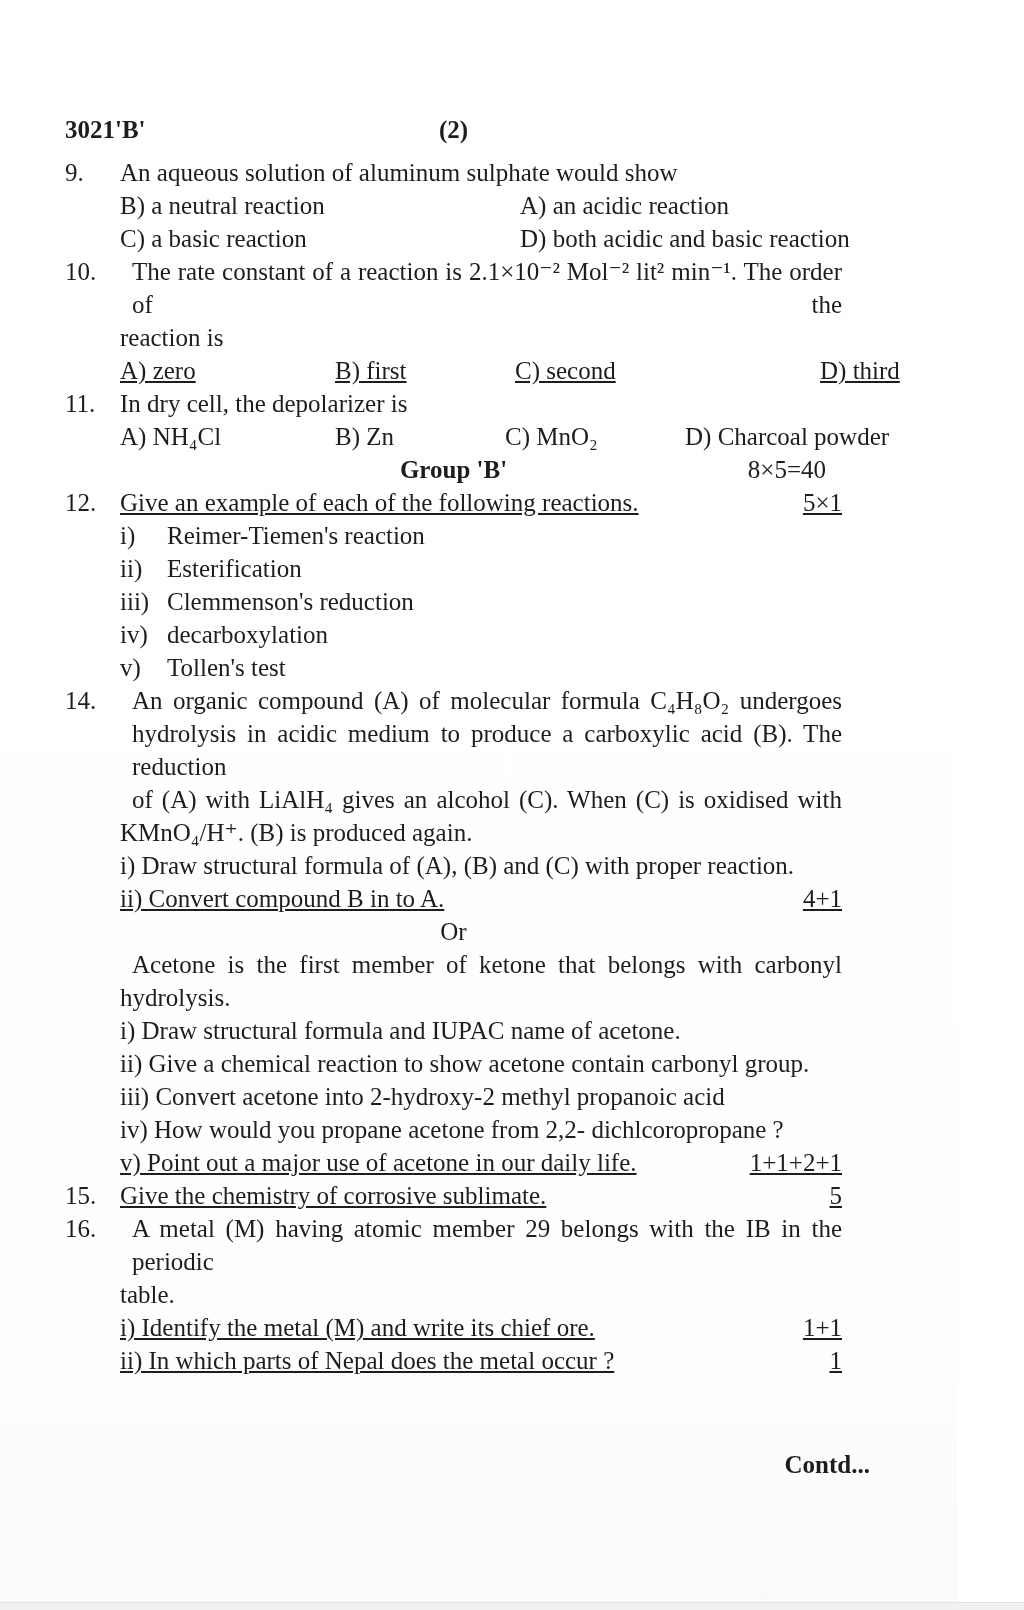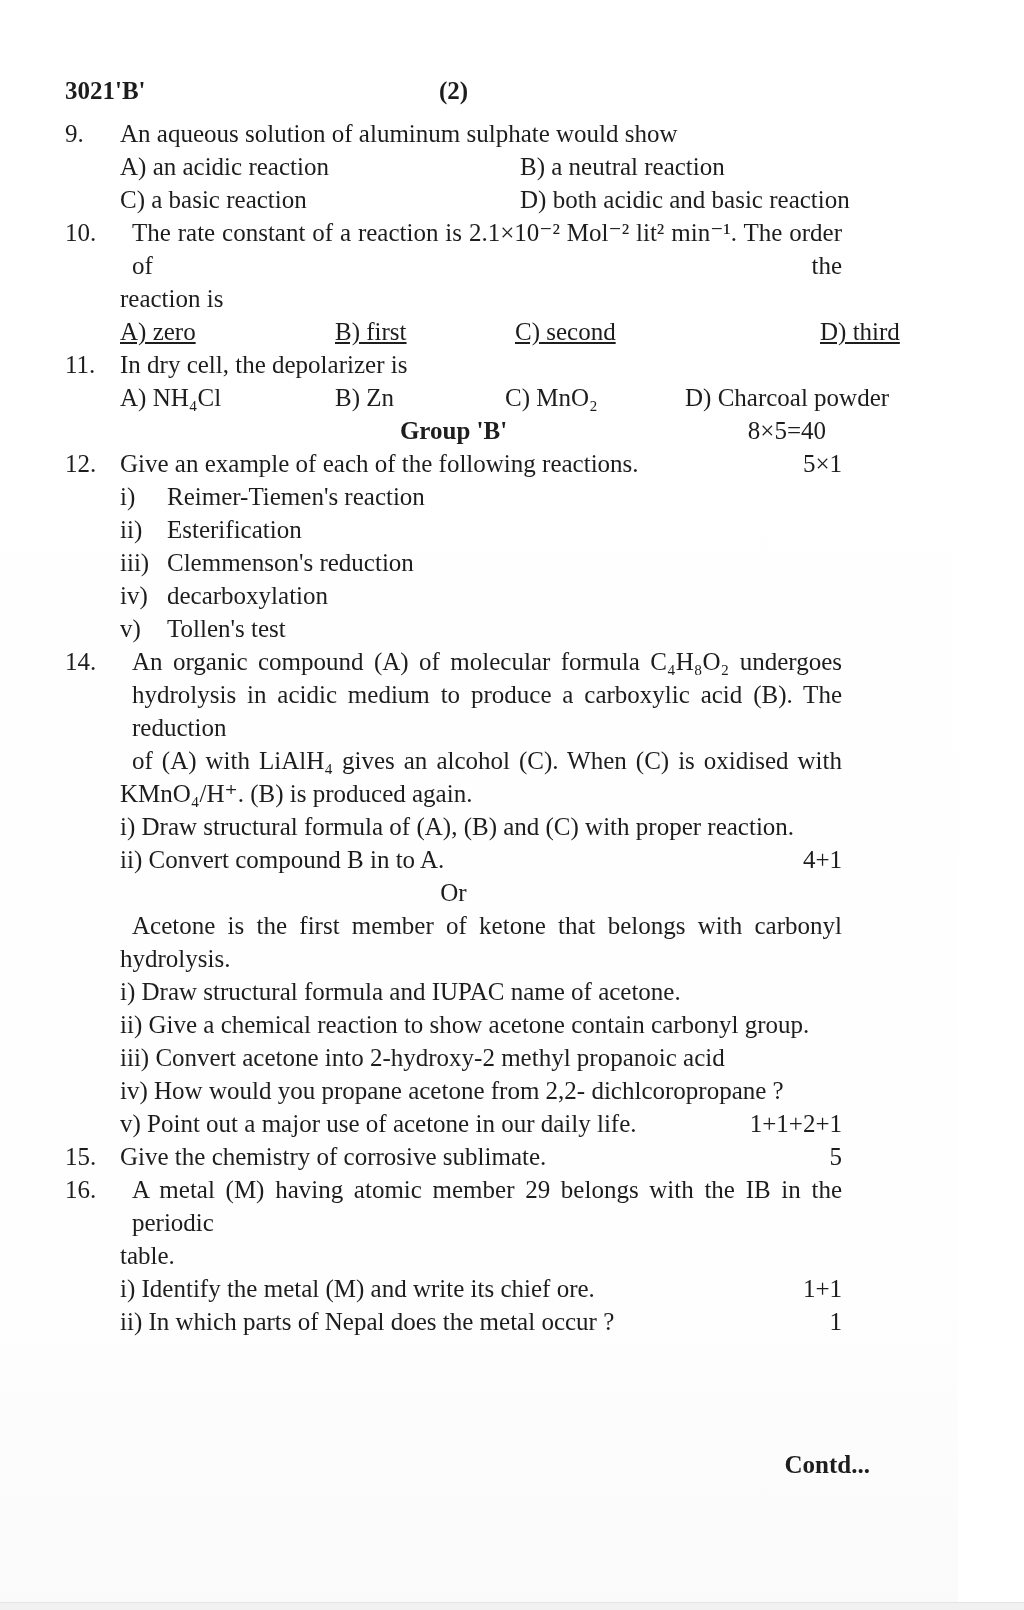--- a/index.html
+++ b/index.html
@@ -8,30 +8,30 @@
     background:#ffffff;
     font-family:"Liberation Serif", "DejaVu Serif", serif;
     font-size:25px;
     color:#1d1d1d;
     overflow:hidden;
   }
   .page {
     position:relative;
     box-sizing:border-box;
     width:958px; height:1610px;
-    padding:74px 116px 0 65px;
+    padding:113px 116px 0 65px;
     background:linear-gradient(180deg,#ffffff 0%,#fefefe 80%,#fafafa 100%);
   }
   .line { line-height:33px; }
   .bold { font-weight:bold; }
   .q { display:flex; }
   .qnum { flex:0 0 55px; line-height:33px; }
   .qbody { flex:1; min-width:0; }
   .jline { text-align:justify; text-align-last:justify;margin-left:12px; }
-  .row { display:flex; justify-content:space-between; align-items:flex-end; }
+  .row { display:flex; justify-content:space-between; align-items:flex-end;text-decoration:underline; }
   .center-row { position:relative; text-align:center; line-height:33px; }
   .center-row .left-abs { position:absolute; left:0; top:0; }
   .center-row .right-abs { position:absolute; right:16px; top:0;text-align:center; }
   .opts2 { display:grid; grid-template-columns:400px 1fr; }
   .opts4a { display:grid; grid-template-columns:215px 180px 305px 1fr;text-decoration:underline; }
   .opts4b { display:grid; grid-template-columns:215px 170px 180px 1fr; }
   .opt { line-height:33px; white-space:nowrap; }
   .ritem { display:flex; line-height:33px; }
   .rmark { flex:0 0 47px; }
   .header-gap { height:10px; }
@@ -54,22 +54,22 @@
     <span class="left-abs bold">3021'B'</span>
     <span class="bold">(2)</span>
   </div>
   <div class="header-gap"></div>
 
   <div class="q">
     <span class="qnum">9.</span>
     <div class="qbody">
       <div class="line">An aqueous solution of aluminum sulphate would show</div>
       <div class="opts2">
+        <span class="opt">B) a neutral reaction</span>
         <span class="opt">A) an acidic reaction</span>
-        <span class="opt">B) a neutral reaction</span>
         <span class="opt">C) a basic reaction</span>
         <span class="opt">D) both acidic and basic reaction</span>
       </div>
     </div>
   </div>
 
   <div class="q">
     <span class="qnum">10.</span>
     <div class="qbody">
       <div class="line jline">The rate constant of a reaction is 2.1×10⁻² Mol⁻² lit² min⁻¹. The order of the</div>

